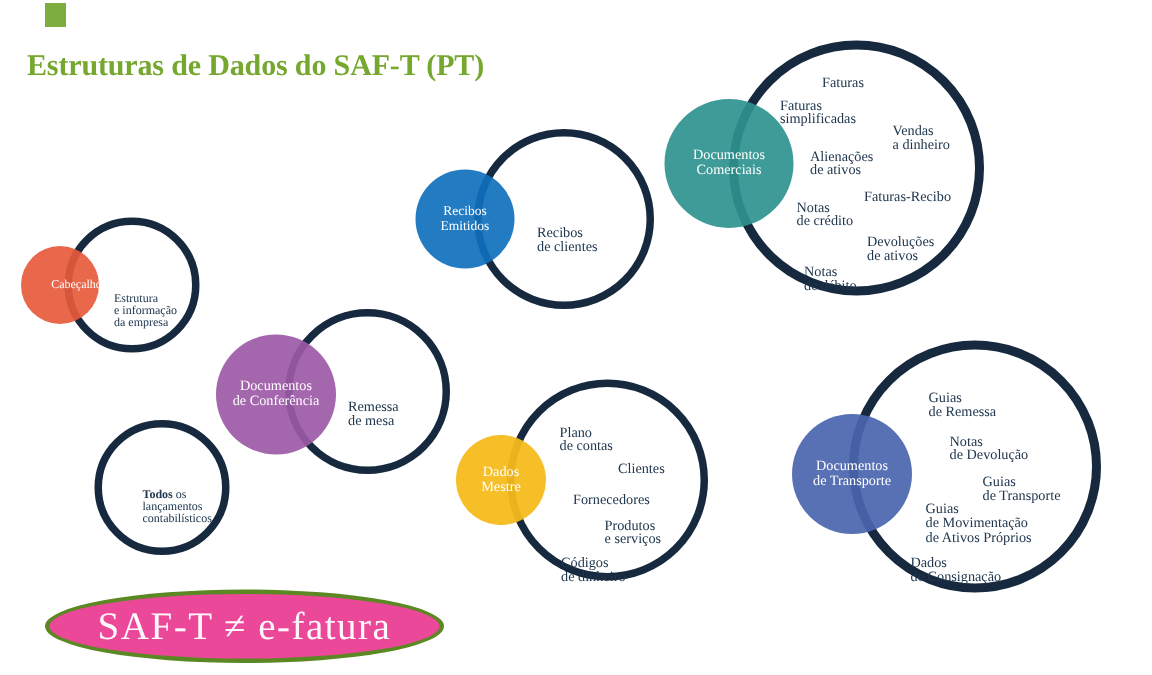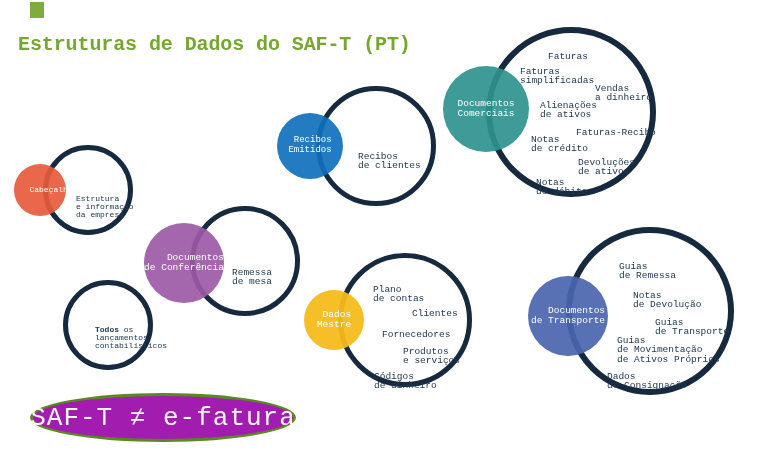--- a/index.html
+++ b/index.html
@@ -1,45 +1,45 @@
 <!DOCTYPE html>
 <html><head>
 <meta charset="utf-8">
 <style>
   html,body{margin:0;padding:0;background:#fff;}
   .slide{
     position:relative;width:768px;height:450px;overflow:hidden;background:#ffffff;
-    font-family:Liberation Mono, monospace;
+    font-family:Liberation Serif, serif;
   }
   .accent-bar{position:absolute;left:30px;top:2px;width:14px;height:16px;background:#7CAD3E;}
   .title{
     position:absolute;left:18px;top:33px;margin:0;
     font-size:20px;font-weight:700;color:#76A72F;letter-spacing:-0.1px;white-space:pre;
   }
   .ring{
     position:absolute;border:5px solid #16293E;border-radius:50%;
     box-sizing:border-box;background:transparent;
   }
   .ring-lg{border-width:6px;}
   .disc{
     position:absolute;border-radius:50%;display:flex;align-items:center;justify-content:center;
     text-align:center;box-sizing:border-box;
   }
   .disc-label{
-    color:#ffffff;font-size:9.5px;line-height:1.08;white-space:pre;text-align:right;
+    color:#ffffff;font-size:9.5px;line-height:1.08;white-space:pre;text-align:center;
   }
   .disc-label.fs8{font-size:8px;margin-left:22px;}
   .disc-label.fs75{font-size:7.5px;}
   .item{
     position:absolute;color:#20374E;font-size:9.5px;line-height:0.98;white-space:pre;margin-top:17px;
   }
   .item.fs8{font-size:8px;line-height:1.02;}
   .footer-ellipse{
     position:absolute;left:30px;top:393px;width:266px;height:49px;
-    background:#a21caf;border:3px solid #5C8823;border-radius:50%;
+    background:#ec4899;border:3px solid #5C8823;border-radius:50%;
     display:flex;align-items:center;justify-content:center;box-sizing:border-box;
   }
   .footer-text{
     color:rgba(255,255,255,0.96);font-size:26px;font-weight:300;letter-spacing:1px;white-space:pre;
   }
   b{font-weight:700;}
 </style>
 </head>
 <body>
 

